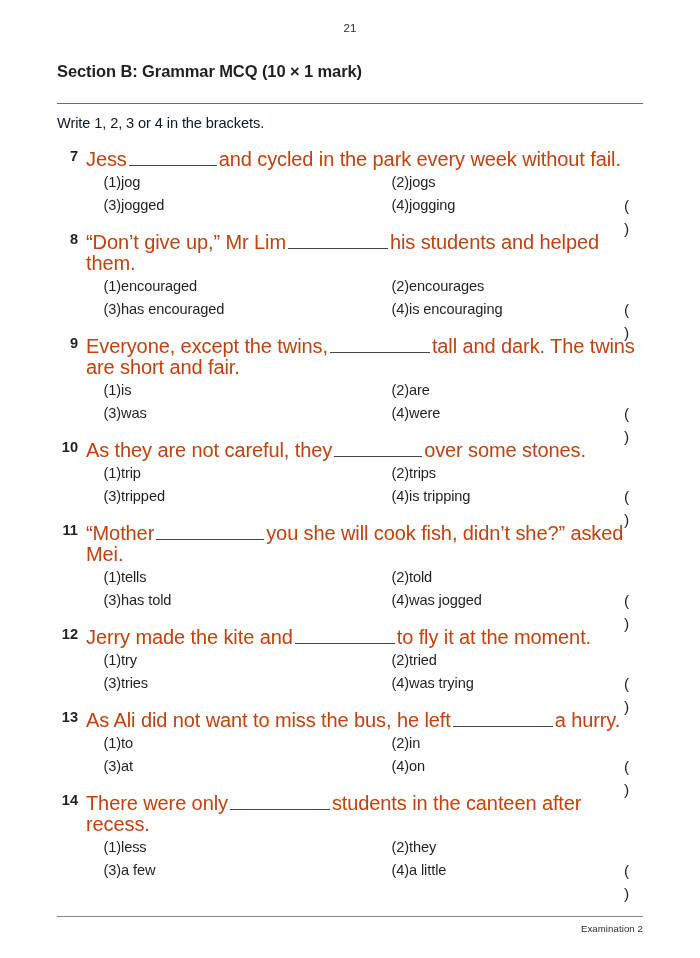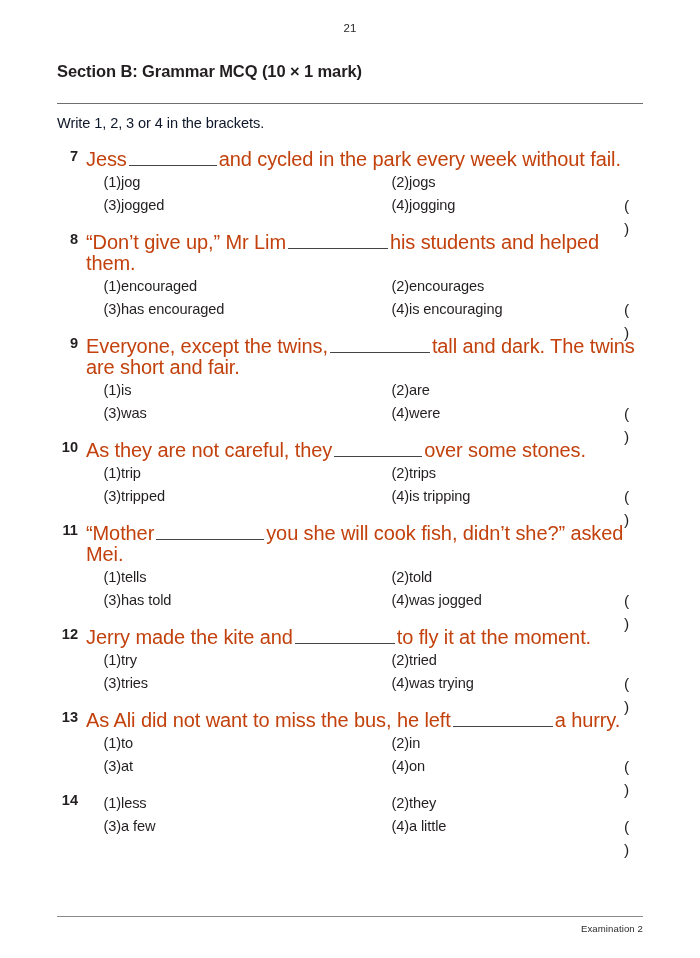--- a/index.html
+++ b/index.html
@@ -276,20 +276,21 @@
             </div>
             <div class="opt-row">
               <div class="opt col-a"><span class="opt-key">(3)</span><span>at</span></div>
               <div class="opt col-b"><span class="opt-key">(4)</span><span>on</span></div>
               <div class="answer-bracket"><span>(</span><span class="gap"></span><span>)</span></div>
             </div>
           </div>
         </div>
         <div class="question">
           <div class="q-number">14</div>
+          <div class="q-stem"><span>There were only</span><span class="blank w-med"></span><span>students in the canteen after recess.</span></div>
           <div class="options">
             <div class="opt-row">
               <div class="opt col-a"><span class="opt-key">(1)</span><span>less</span></div>
               <div class="opt col-b"><span class="opt-key">(2)</span><span>they</span></div>
             </div>
             <div class="opt-row">
               <div class="opt col-a"><span class="opt-key">(3)</span><span>a few</span></div>
               <div class="opt col-b"><span class="opt-key">(4)</span><span>a little</span></div>
               <div class="answer-bracket"><span>(</span><span class="gap"></span><span>)</span></div>
             </div>

